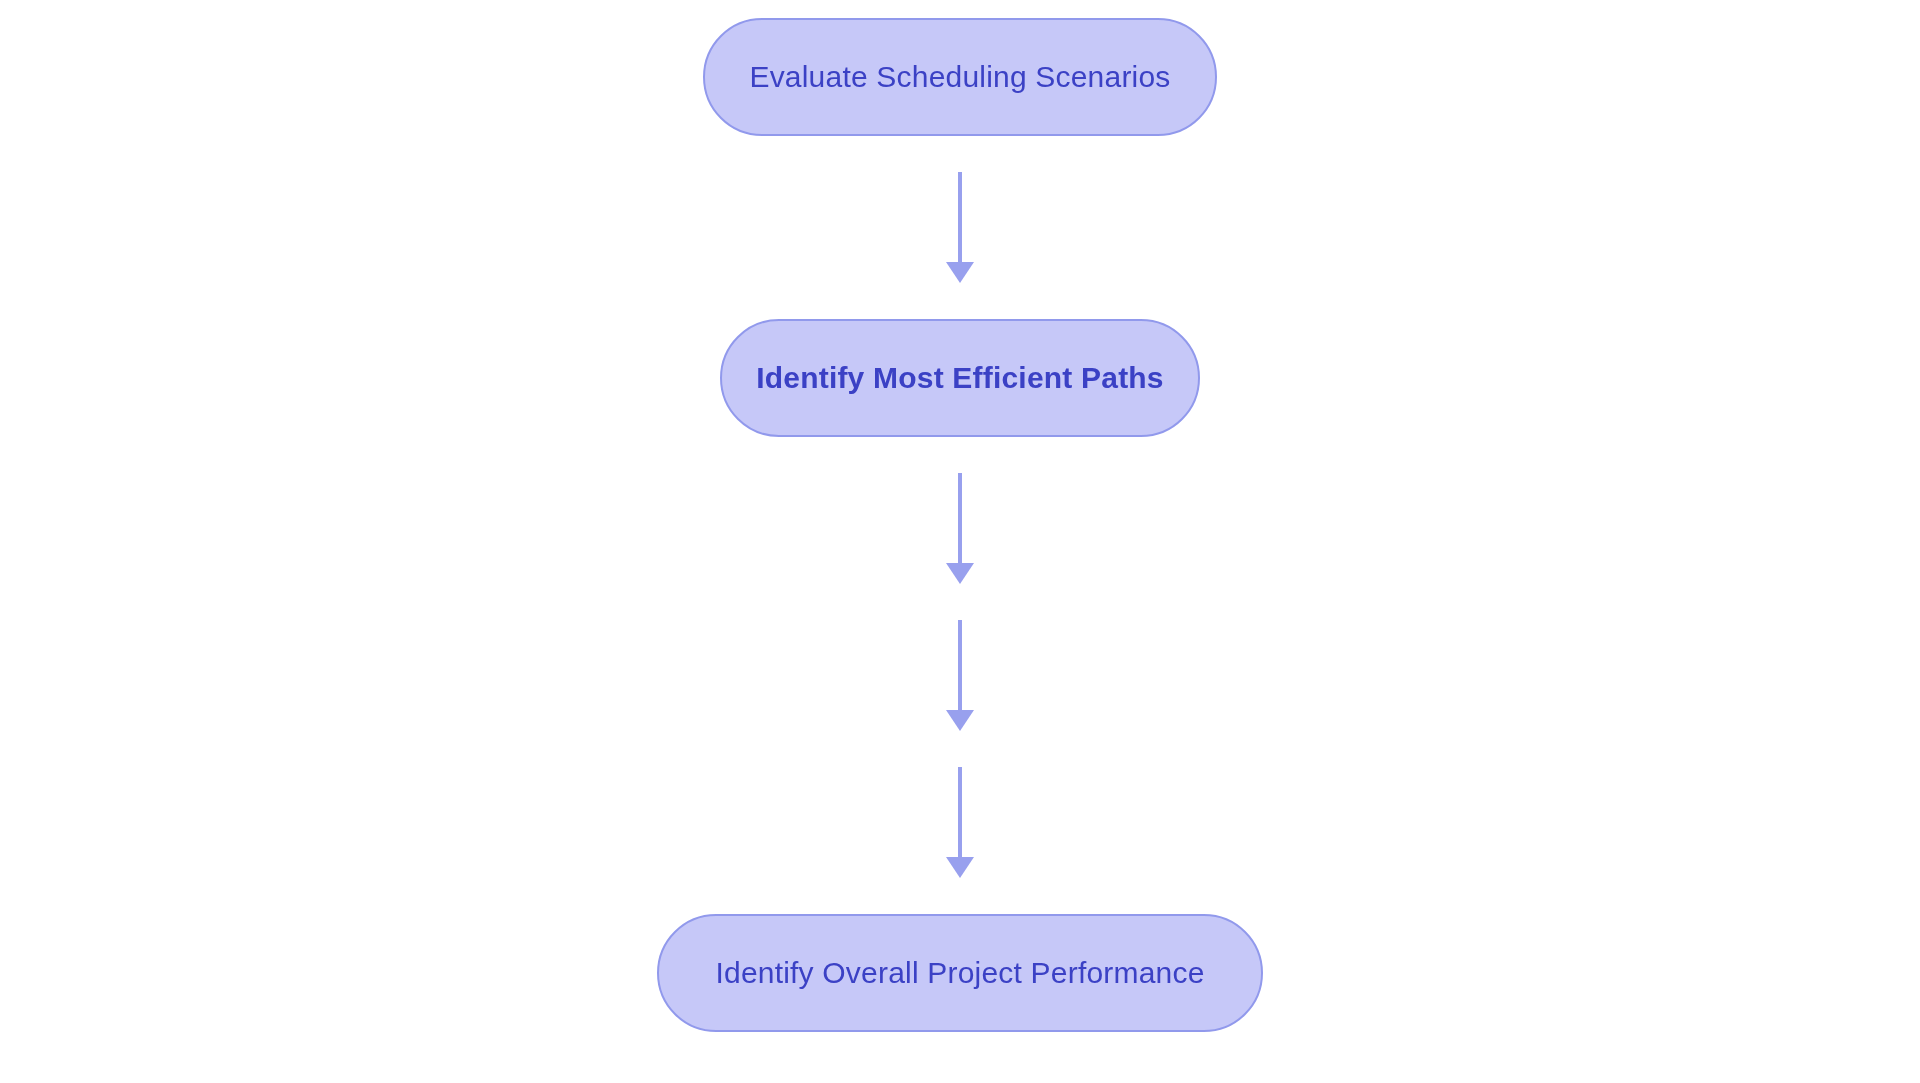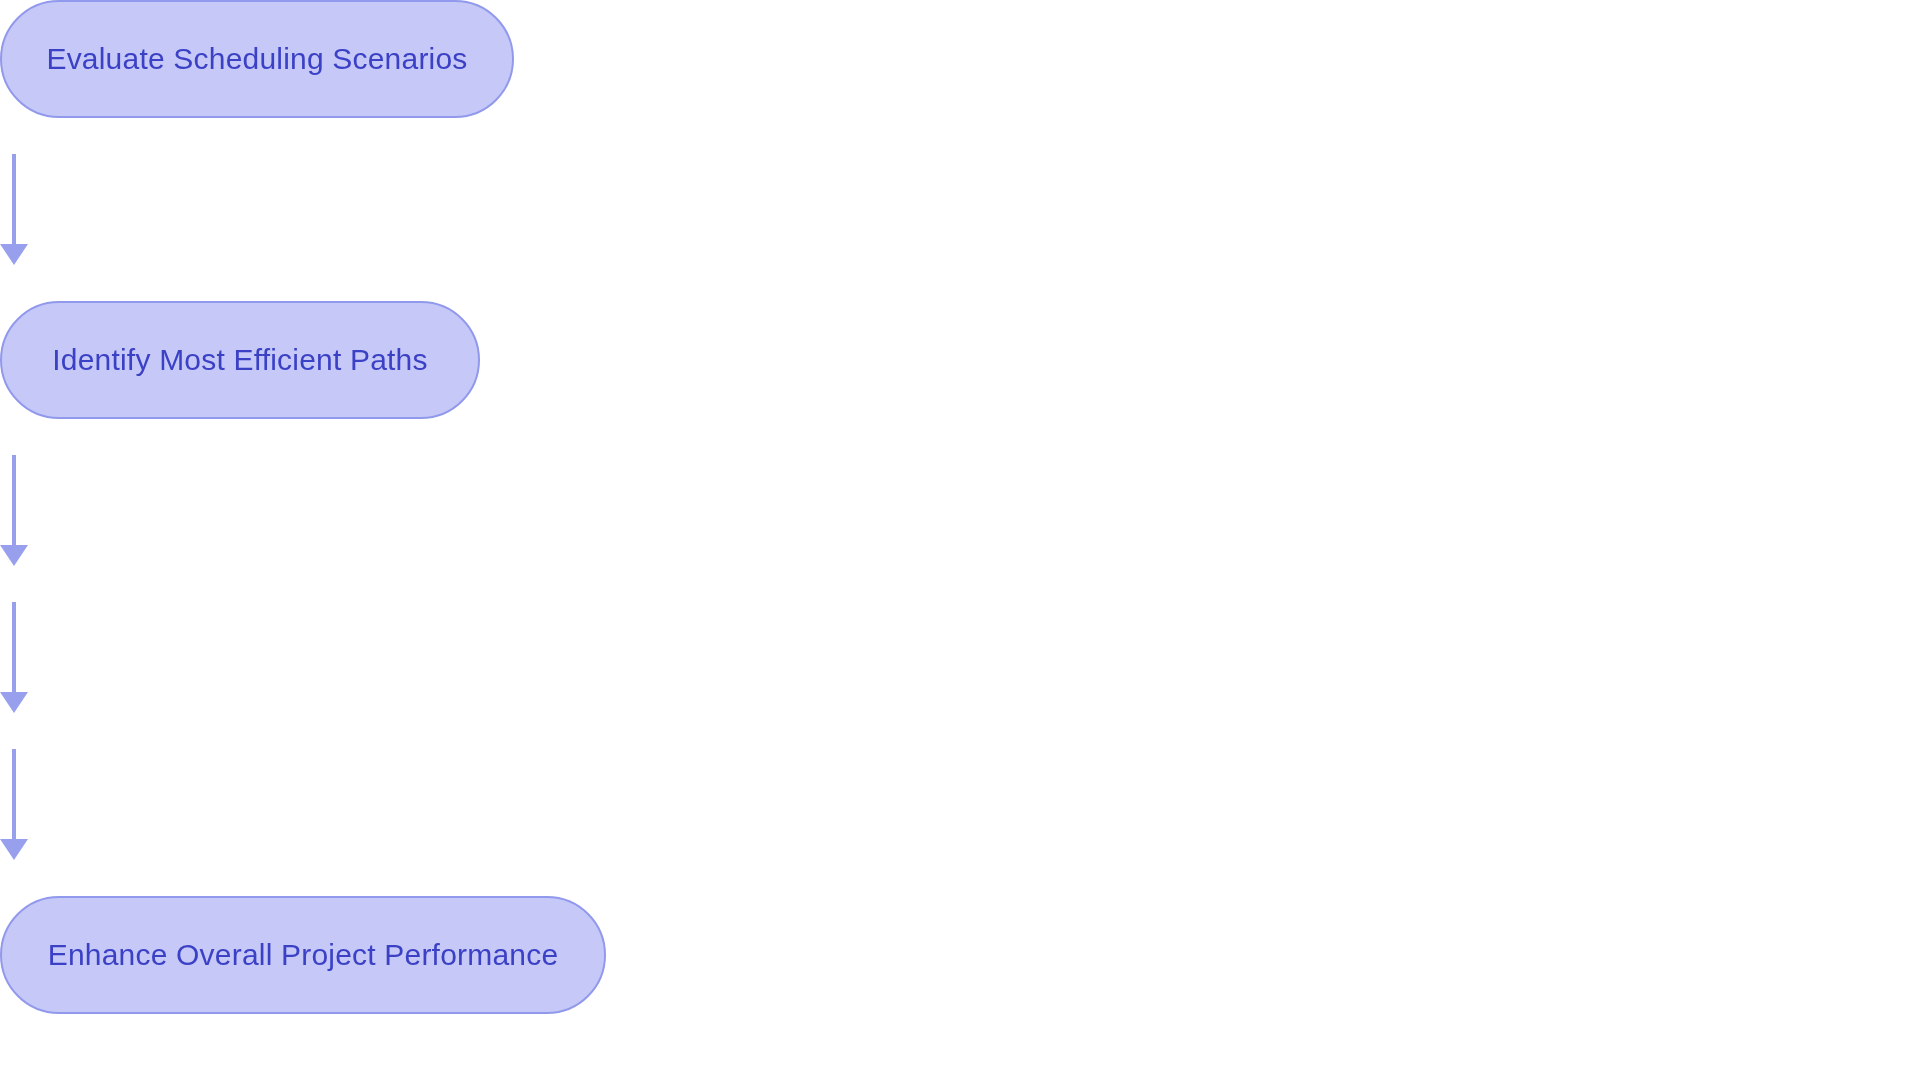--- a/index.html
+++ b/index.html
@@ -15,40 +15,41 @@
     height: 1083px;
     background: var(--background);
     font-family: "Liberation Sans", "DejaVu Sans", sans-serif;
     overflow: hidden;
   }
   .flow {
     width: 1920px;
     height: 1083px;
     display: flex;
     flex-direction: column;
-    align-items: flex-start;
+    align-items: center;
+    padding-top: 18px;
     gap: 36px;
   }
   .node {
     height: 118px;
     border-radius: 60px;
     background: var(--node_fill);
     border: 2px solid var(--node_border);
     color: var(--node_text);
     font-size: 30px;
     font-weight: 400;
     letter-spacing: 0.2px;
     display: flex;
     align-items: center;
     justify-content: center;
     text-align: center;
     flex: 0 0 auto;
   }
   .node-1 { width: 514px; }
-  .node-2 { width: 480px; }
+  .node-2 { width: 480px; font-weight: bold; }
   .node-3 { width: 453px; }
   .node-4 { width: 759px; }
   .node-5 { width: 606px; }
   .connector {
     height: 111px;
     flex: 0 0 auto;
     display: flex;
     flex-direction: column;
     align-items: center;
     justify-content: flex-end;
@@ -95,16 +96,16 @@
     <div class="head"></div>
   </div>
 
 
   <div class="connector">
     <div class="line"></div>
     <div class="head"></div>
   </div>
 
   <div class="node node-5">
-    <span>Enhance Overall Project Performance</span>
+    <span>Identify Overall Project Performance</span>
   </div>
 
 </div>
 
 </body></html>

